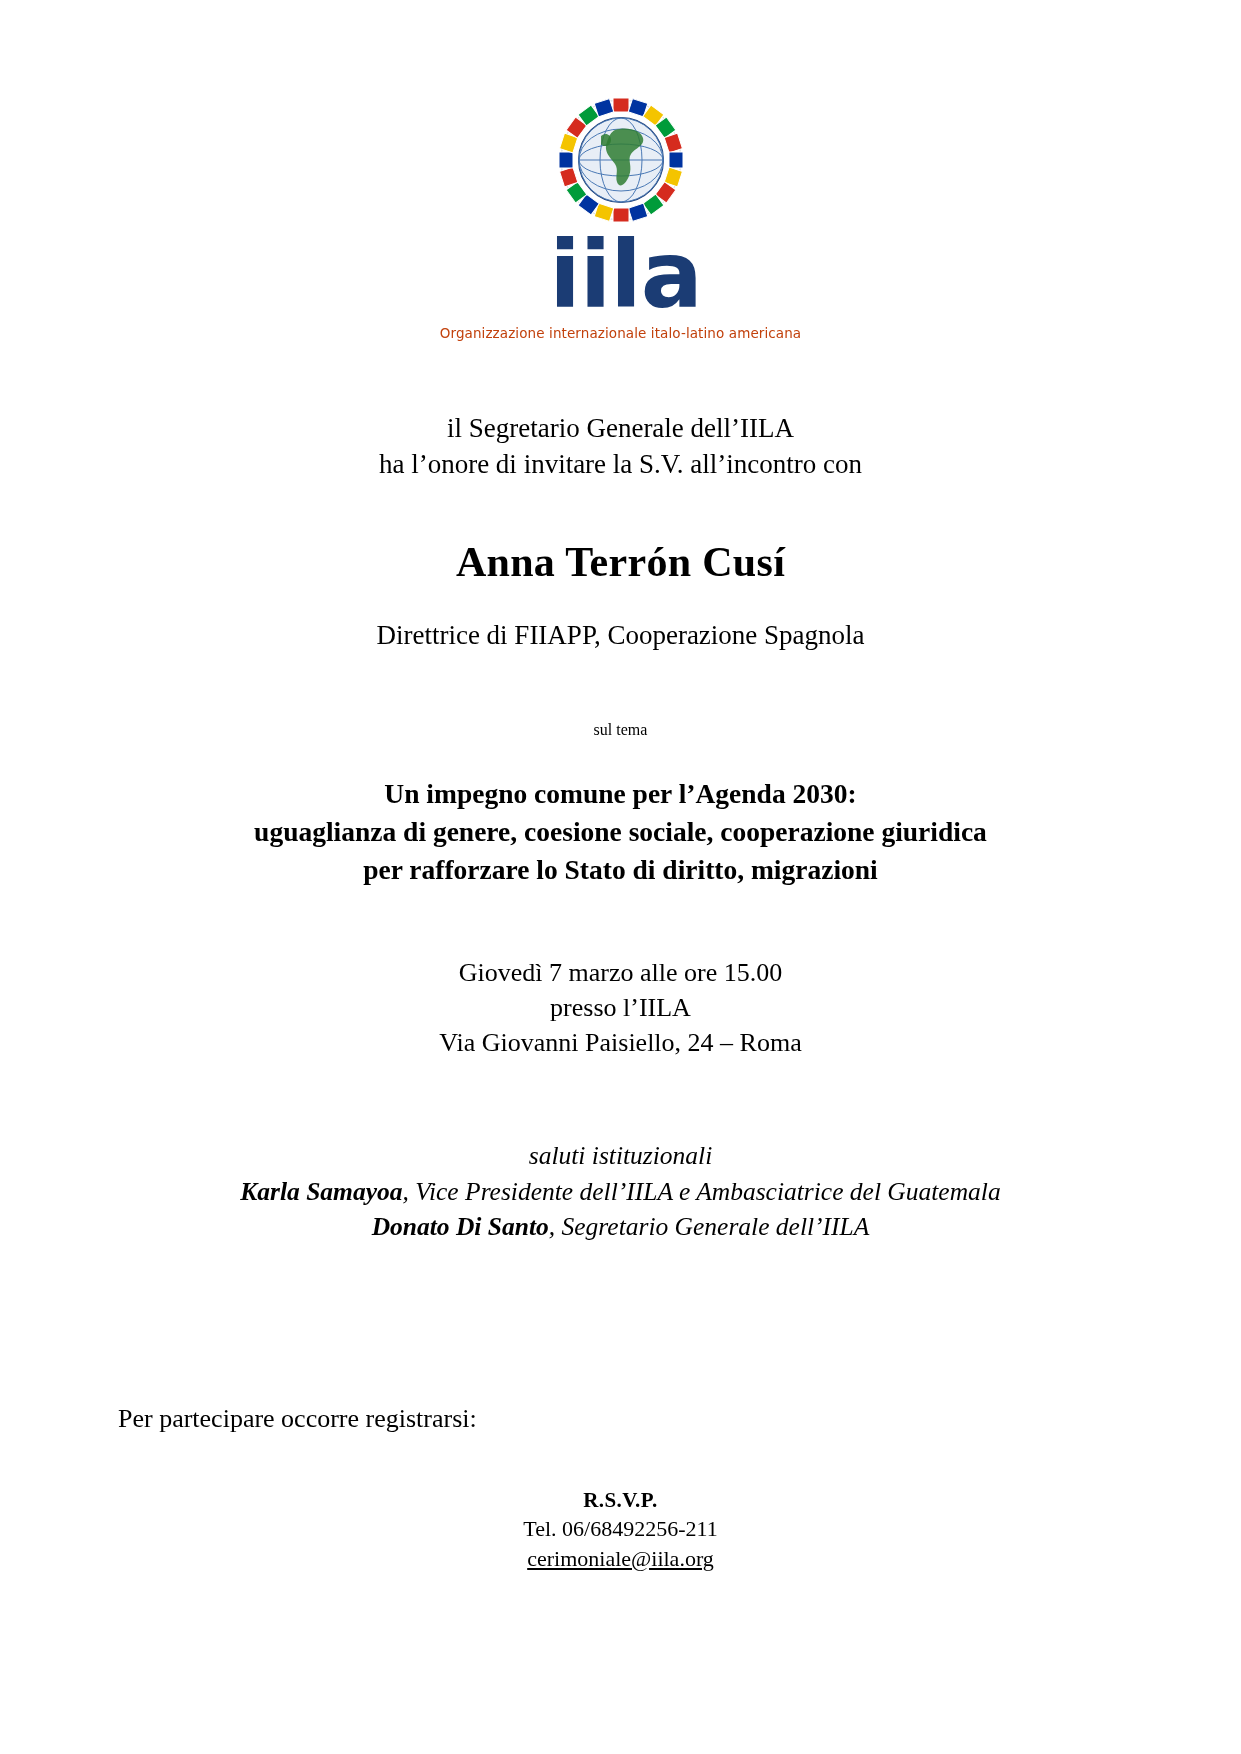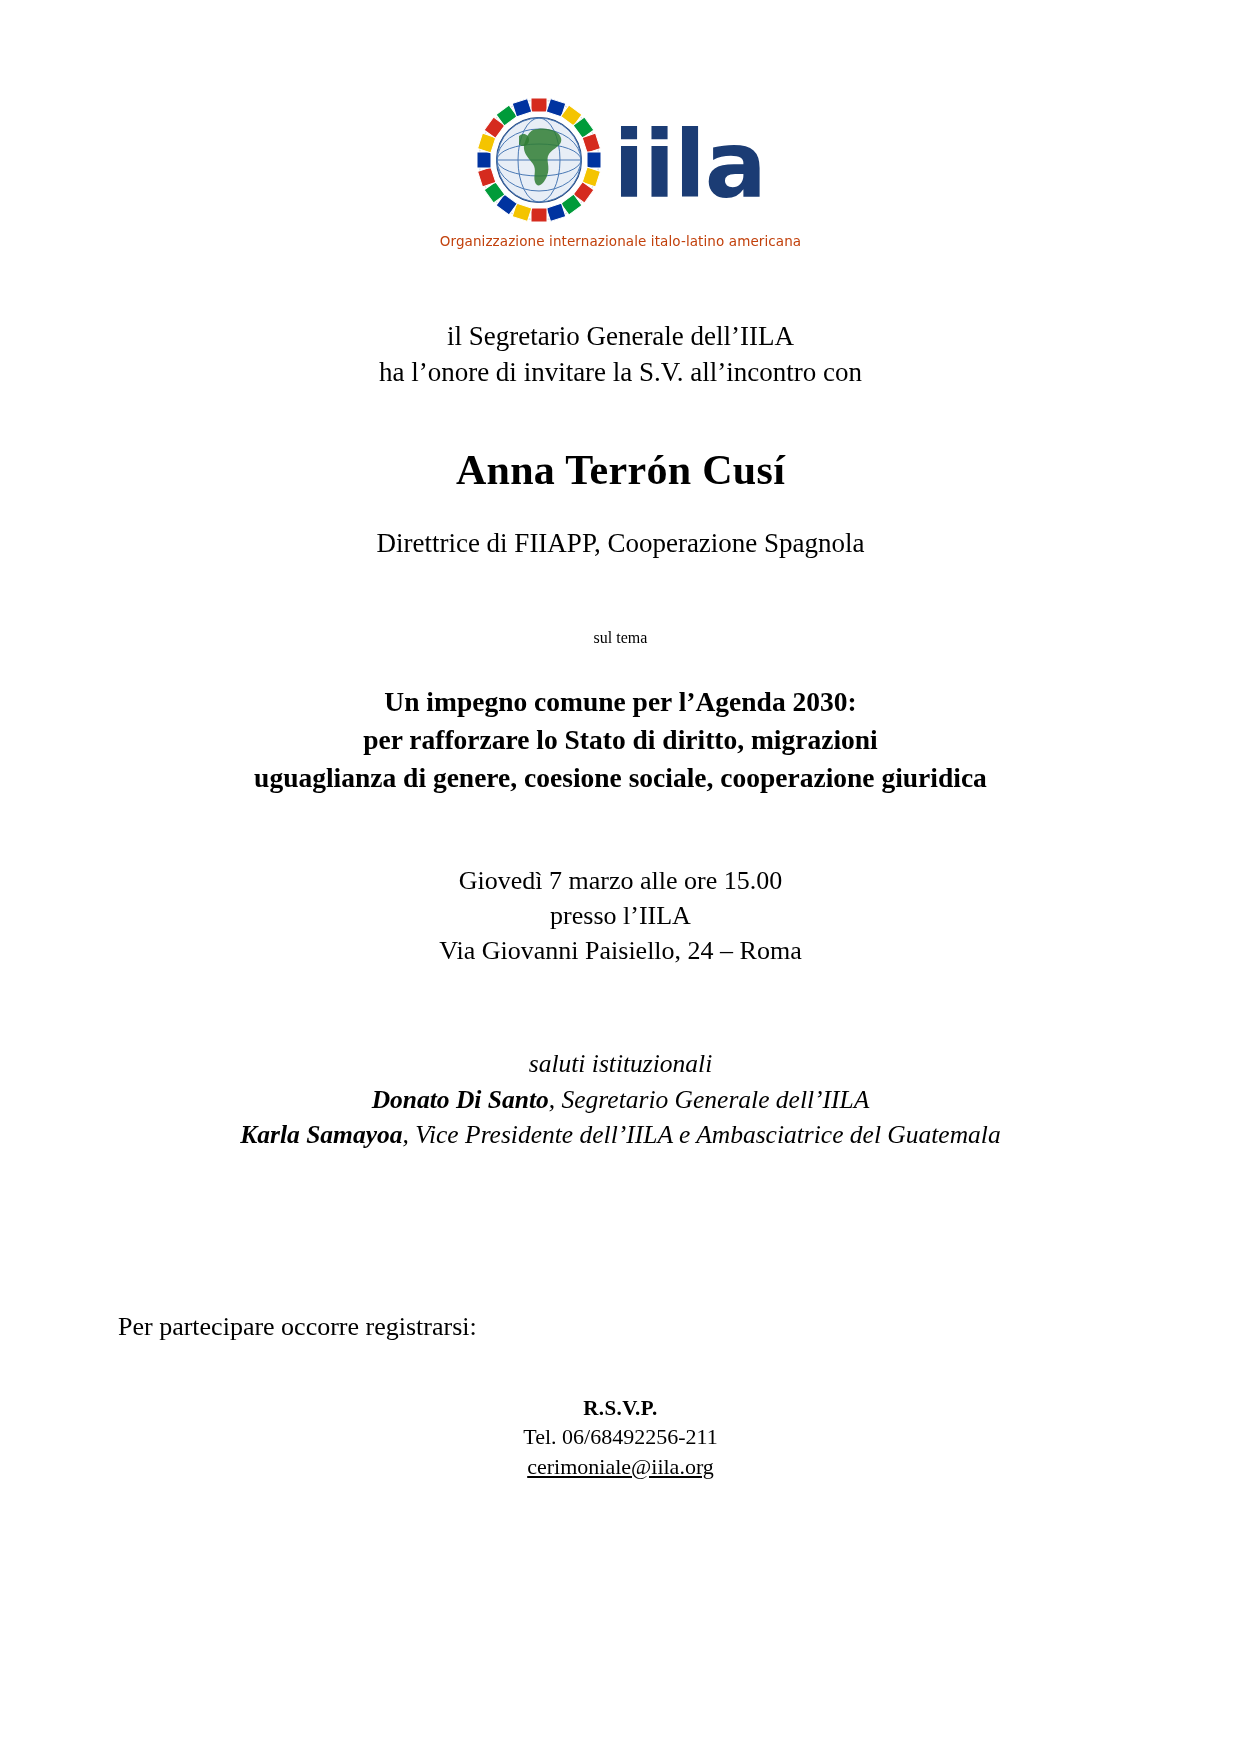--- a/index.html
+++ b/index.html
@@ -28,20 +28,21 @@
   .logo-block {
     margin-top: 96px;
     display: flex;
     flex-direction: column;
     align-items: center;
   }
   .logo-row {
     display: flex;
     align-items: center;
     justify-content: center;
+    flex-direction: column;
   }
   .logo-emblem {
     width: 128px;
     height: 128px;
     position: relative;
     flex: 0 0 auto;
   }
   .logo-emblem svg { display: block; }
   .logo-word {
     font-family: "DejaVu Sans", sans-serif;
@@ -233,37 +234,37 @@
   </div>
 
   <div class="guest-name center">Anna Terrón Cusí</div>
 
   <div class="guest-role center">Direttrice di FIIAPP, Cooperazione Spagnola</div>
 
   <div class="topic-intro center">sul tema</div>
 
   <div class="topic-title center">
     <div>Un impegno comune per l’Agenda 2030:</div>
+    <div>uguaglianza di genere, coesione sociale, cooperazione giuridica</div>
     <div>per rafforzare lo Stato di diritto, migrazioni</div>
-    <div>uguaglianza di genere, coesione sociale, cooperazione giuridica</div>
   </div>
 
   <div class="when-where center">
     <div>Giovedì 7 marzo alle ore 15.00</div>
     <div>presso l’IILA</div>
     <div>Via Giovanni Paisiello, 24 – Roma</div>
   </div>
 
   <div class="greetings-block center">
     <div class="label">saluti istituzionali</div>
     <div>
-      <span class="person">Donato Di Santo</span><span>, Segretario Generale dell’IILA</span>
+      <span class="person">Karla Samayoa</span><span>, Vice Presidente dell’IILA e Ambasciatrice del Guatemala</span>
     </div>
     <div>
-      <span class="person">Karla Samayoa</span><span>, Vice Presidente dell’IILA e Ambasciatrice del Guatemala</span>
+      <span class="person">Donato Di Santo</span><span>, Segretario Generale dell’IILA</span>
     </div>
   </div>
 
   <div class="register-line">Per partecipare occorre registrarsi:</div>
 
   <div class="rsvp-block center">
     <div class="rsvp-title">R.S.V.P.</div>
     <div>Tel. 06/68492256-211</div>
     <div><a class="rsvp-mail" href="#">cerimoniale@iila.org</a></div>
   </div>

